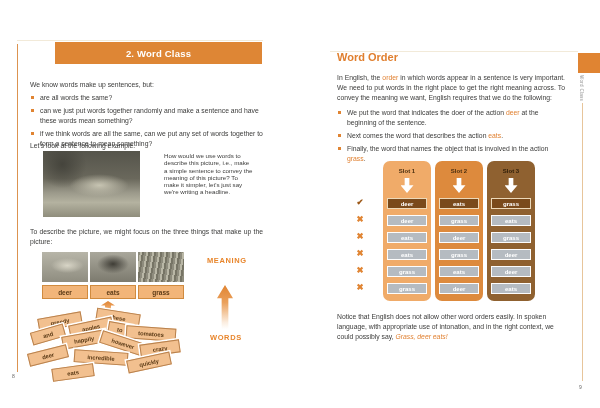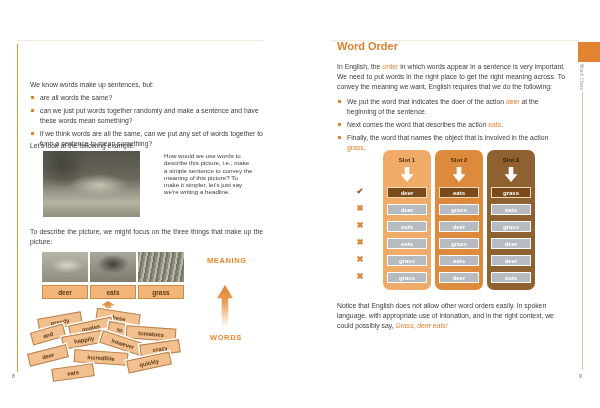--- a/index.html
+++ b/index.html
@@ -57,20 +57,21 @@
 </head>
 <body>
 
 <div class="canvas">
 
   <div class="abs" style="left:0;top:0;width:290px;height:408px;">
     <div class="abs edge" style="left:17px;top:40px;width:246px;"></div>
     <div class="abs vline" style="left:17px;top:44px;height:328px;background:#dc9350;"></div>
     <div class="abs pagenum" style="left:12px;top:373px;">8</div>
 
+    <div class="abs hdr-box">2. Word Class</div>
 
     <div class="abs body-txt" style="left:30px;top:80px;width:233px;">We know words make up sentences, but:</div>
 
     <div class="abs bullets" style="left:30px;top:93px;width:233px;">
       <div class="bullet">
         <span class="sq"></span>
         <span class="body-txt">are all words the same?</span>
       </div>
       <div class="bullet">
         <span class="sq"></span>
@@ -112,21 +113,21 @@
     <div class="abs tile" style="left:31px;top:328px;width:34px;transform:rotate(-16deg);">and</div>
     <div class="abs tile" style="left:62px;top:333px;width:44px;transform:rotate(-10deg);">happily</div>
     <div class="abs tile" style="left:100px;top:337px;width:46px;transform:rotate(18deg);">however</div>
     <div class="abs tile" style="left:140px;top:342px;width:40px;transform:rotate(-8deg);">crazy</div>
     <div class="abs tile" style="left:28px;top:349px;width:40px;transform:rotate(-14deg);">deer</div>
     <div class="abs tile" style="left:74px;top:351px;width:54px;transform:rotate(4deg);">incredible</div>
     <div class="abs tile" style="left:127px;top:356px;width:44px;transform:rotate(-12deg);">quickly</div>
     <div class="abs tile" style="left:52px;top:366px;width:42px;transform:rotate(-8deg);">eats</div>
   </div>
 
-  <div class="abs" style="left:290px;top:0;width:310px;height:355px;">
+  <div class="abs" style="left:290px;top:11px;width:310px;height:355px;">
     <div class="abs edge" style="left:40px;top:40px;width:248px;"></div>
 
     <div class="abs rp-title" style="left:47px;top:40px;">Word Order</div>
 
     <div class="abs body-txt justify" style="left:47px;top:62px;width:228px;"><span>In English, the </span><span class="hl">order</span><span> in which words appear in a sentence is very important. We need to put words in the right place to get the right meaning across. To convey the meaning we want, English requires that we do the following:</span></div>
 
     <div class="abs bullets" style="left:47px;top:97px;width:228px;">
       <div class="bullet">
         <span class="sq"></span>
         <span class="body-txt"><span>We put the word that indicates the doer of the action </span><span class="hl">deer</span><span> at the beginning of the sentence.</span></span>

